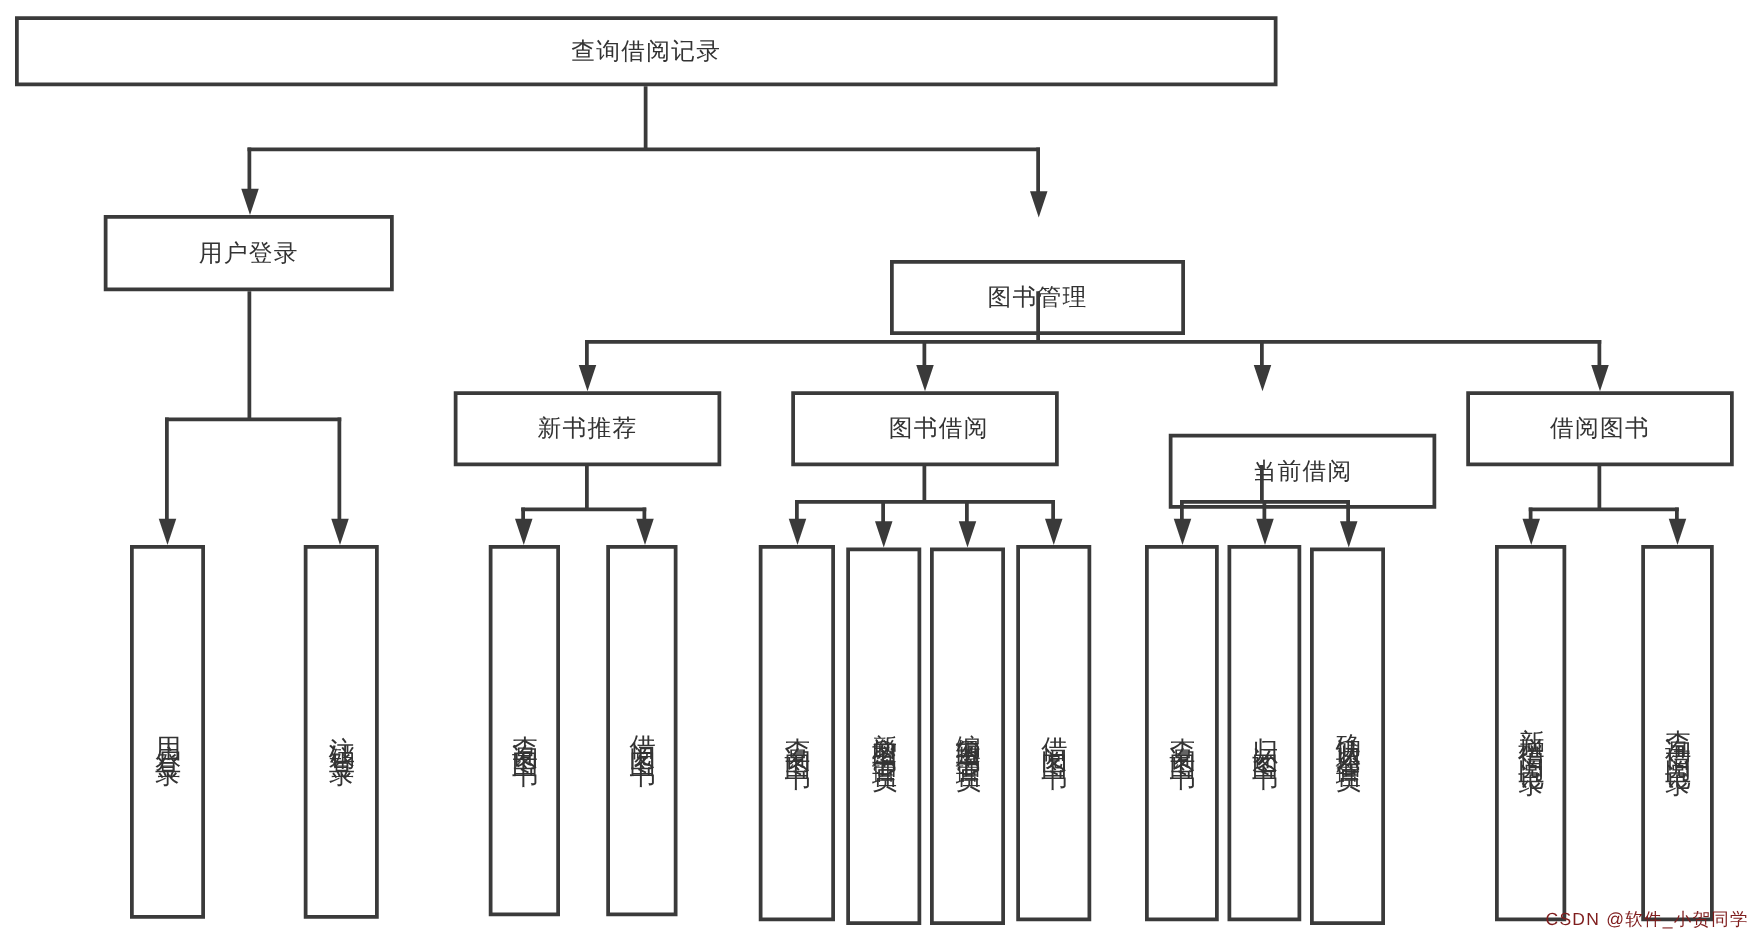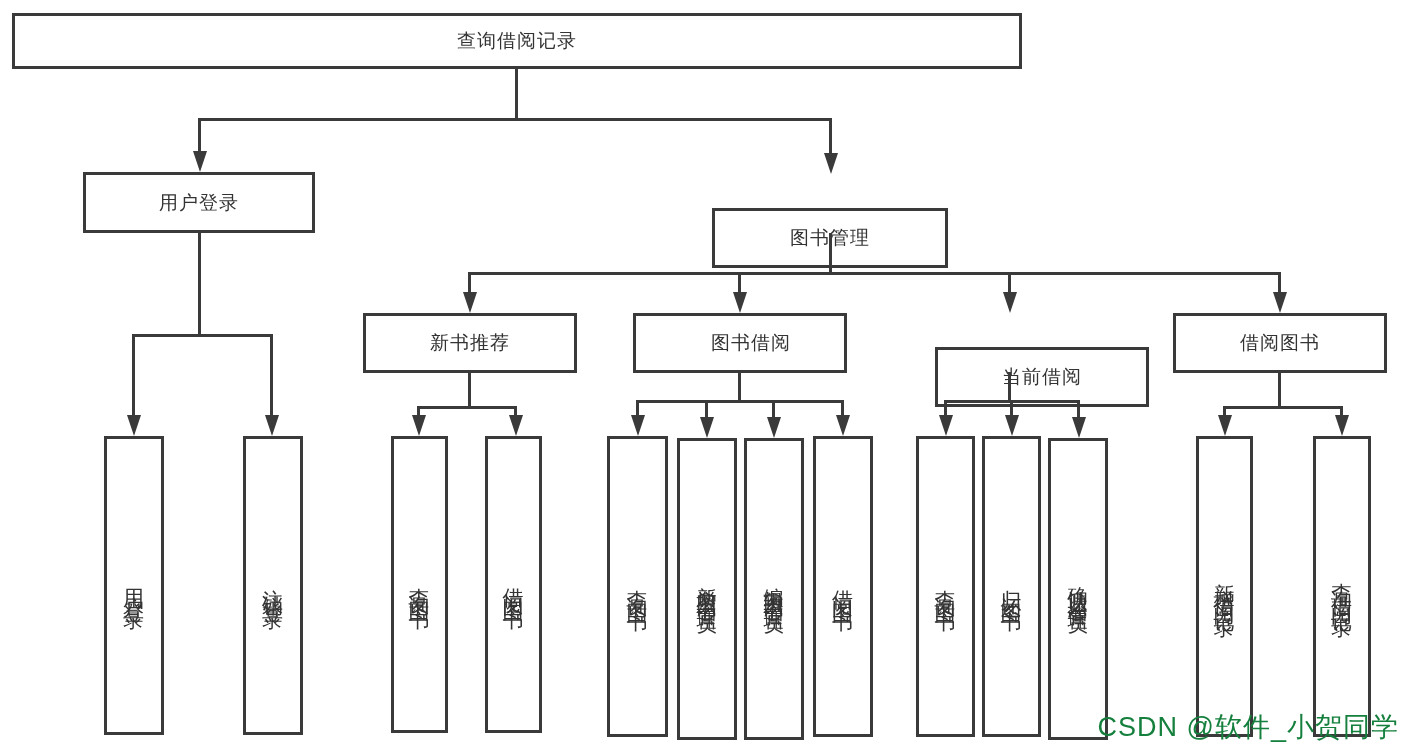--- a/index.html
+++ b/index.html
@@ -23,21 +23,21 @@
   }
   .vbox.long { font-size:20px; letter-spacing:4px; }
   .line { position:absolute; background:#3a3a3a; }
   .arrow {
     position:absolute; width:0; height:0;
     border-left:7px solid transparent; border-right:7px solid transparent;
     border-top:21px solid #3a3a3a;
   }
   .watermark {
     position:absolute; right:6px; bottom:2px;
-    color:#15803d; font-size:27px; letter-spacing:1px; white-space:nowrap;
+    color:#7f1d1d; font-size:14px; letter-spacing:1px; white-space:nowrap;
   }
 </style>
 </head>
 <body>
 
 <div class="hbox" style="left:12px; top:13px; width:1010px; height:56px;">查询借阅记录</div>
 
 <div class="hbox" style="left:83px; top:172px; width:232px; height:61px;">用户登录</div>
 
 <div class="hbox" style="left:712px; top:174px; width:236px; height:60px;margin-top:34px;">图书管理</div>

